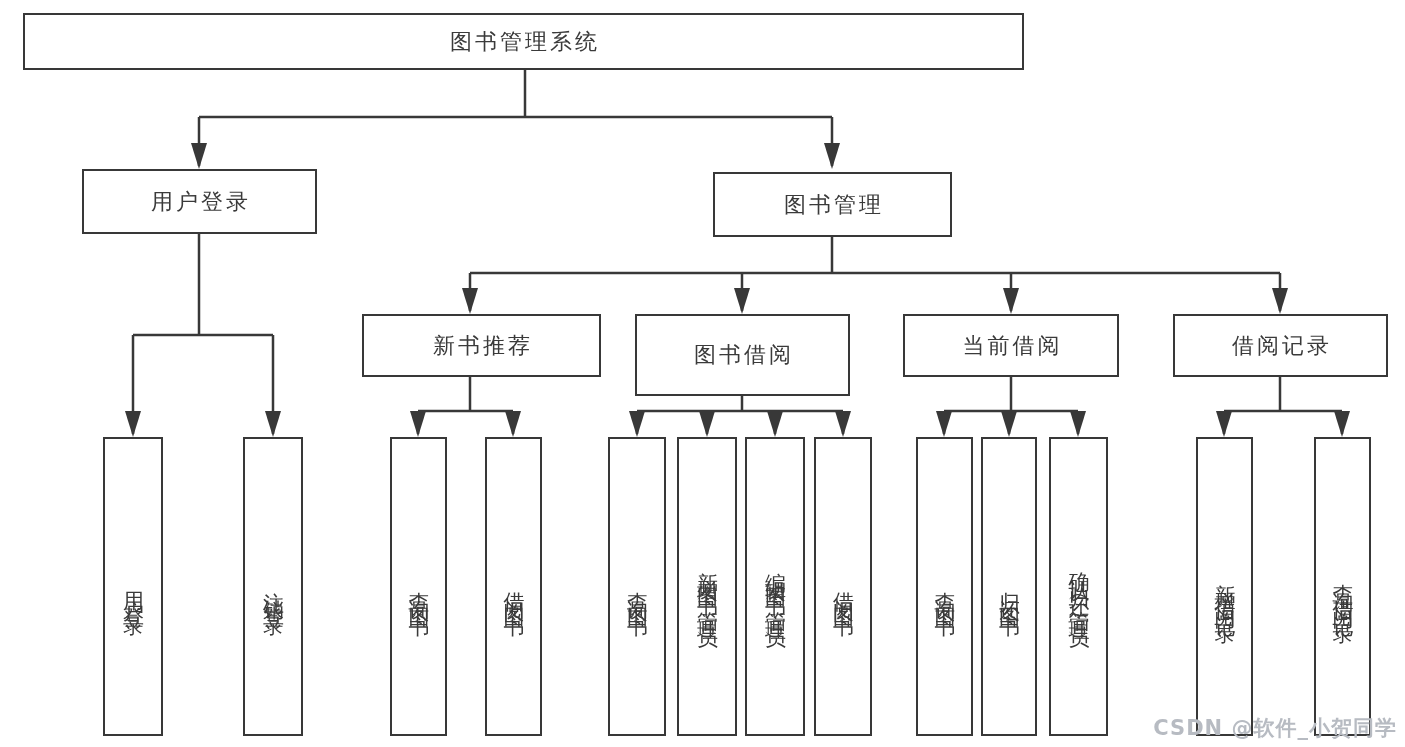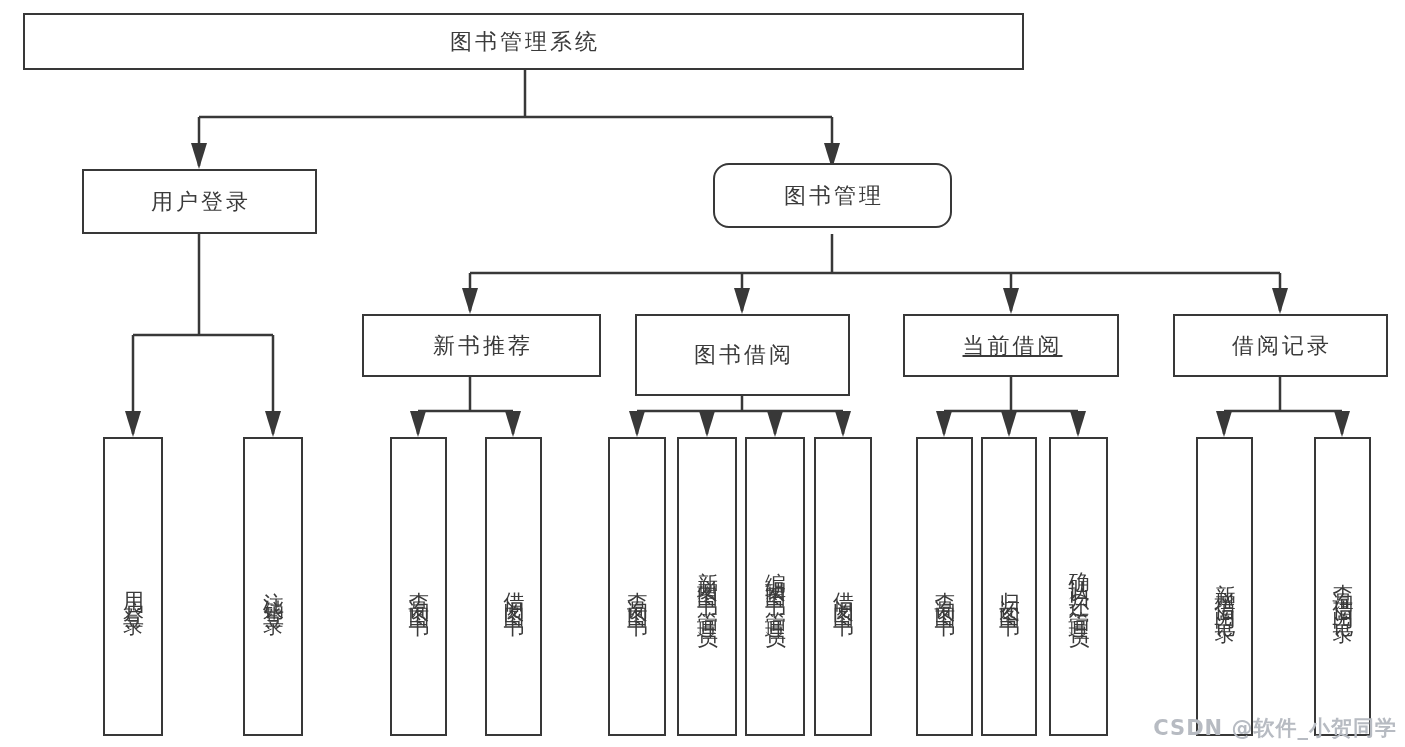--- a/index.html
+++ b/index.html
@@ -115,31 +115,31 @@
     </g>
   </svg>
 
   <div class="node hnode" style="left:23px; top:13px; width:1001px; height:57px;">
     <span>图书管理系统</span>
   </div>
 
   <div class="node hnode" style="left:82px; top:169px; width:235px; height:65px;">
     <span>用户登录</span>
   </div>
-  <div class="node hnode" style="left:713px; top:163px; width:239px; height:65px;border-radius:16px;">
+  <div class="node hnode" style="left:713px; top:172px; width:239px; height:65px;">
     <span>图书管理</span>
   </div>
 
   <div class="node hnode" style="left:362px; top:314px; width:239px; height:63px;">
     <span>新书推荐</span>
   </div>
   <div class="node hnode" style="left:635px; top:314px; width:215px; height:82px;">
     <span>图书借阅</span>
   </div>
-  <div class="node hnode" style="left:903px; top:314px; width:216px; height:63px;text-decoration:underline;">
+  <div class="node hnode" style="left:903px; top:314px; width:216px; height:63px;">
     <span>当前借阅</span>
   </div>
   <div class="node hnode" style="left:1173px; top:314px; width:215px; height:63px;">
     <span>借阅记录</span>
   </div>
 
   <div class="node leaf" style="left:103px; width:60px;">
     <span>用户登录</span>
   </div>
   <div class="node leaf" style="left:243px; width:60px;">

